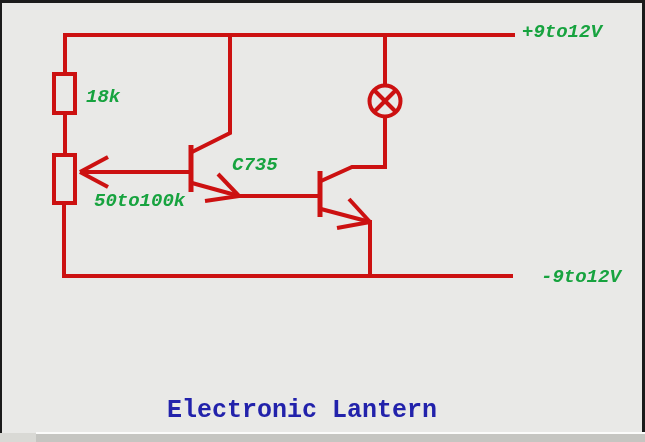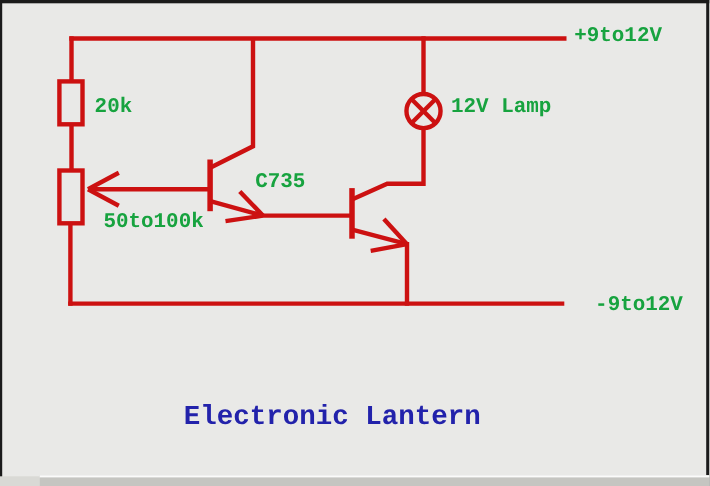--- a/index.html
+++ b/index.html
@@ -12,37 +12,38 @@
   }
   svg.circuit { position:absolute; left:0; top:0; }
   svg .wire   { stroke: var(--wire, #cc1111); stroke-width:4; fill:none; stroke-linecap:butt; }
   svg .wire-thick { stroke-width:5; }
 
   .lbl {
     position:absolute;
     color: var(--label, #17a33f);
     font-size:19px; font-weight:bold; line-height:19px;
     white-space:pre;
+    font-style:italic;
   }
   .lbl-18k   { left:86px;  top:88px;  }
   .lbl-pot   { left:94px;  top:192px; }
   .lbl-t1    { left:232px; top:156px;text-align:center; }
   .lbl-lamp  { left:410px; top:88px;  }
   .lbl-t2    { left:369px; top:186px; width:96px; text-align:center; }
   .lbl-vplus { left:522px; top:23px;  }
   .lbl-vminus{ left:541px; top:268px; }
 
   .caption {
     position:absolute; left:0; top:309px; width:604px;
     text-align:center;
     color: var(--caption, #2222ab);
     font-size:25px; font-weight:bold; line-height:28px;
     white-space:pre;
   }
-  .caption div { height:28px; }
+  .caption div { height:28px;margin-top:32px; }
 
   .border-top   { position:absolute; left:0; top:0; width:645px; height:3px; background:#1b1b1b; }
   .border-left  { position:absolute; left:0; top:0; width:2px; height:442px; background:#1b1b1b; }
   .border-right { position:absolute; right:0; top:0; width:3px; height:442px; background:#1b1b1b; }
 
   .sb-corner {
     position:absolute; left:0; top:433px; width:36px; height:9px;
     background:#d9d9d5;
   }
   .sb-track {
@@ -101,24 +102,23 @@
     </g>
 
     <g>
       <line class="wire" x1="385" y1="33" x2="385" y2="86"></line>
       <circle class="wire" cx="385" cy="101" r="15.5"></circle>
       <line class="wire" x1="374" y1="90" x2="396" y2="112"></line>
       <line class="wire" x1="396" y1="90" x2="374" y2="112"></line>
     </g>
   </svg>
 
-  <div class="lbl lbl-18k">20k</div>
+  <div class="lbl lbl-18k">18k</div>
   <div class="lbl lbl-pot">50to100k</div>
   <div class="lbl lbl-t1">C735</div>
-  <div class="lbl lbl-lamp">12V Lamp</div>
   <div class="lbl lbl-vplus">+9to12V</div>
   <div class="lbl lbl-vminus">-9to12V</div>
 
   <div class="caption">
     <div>Electronic Lantern</div>
     
     
     
   </div>
 

